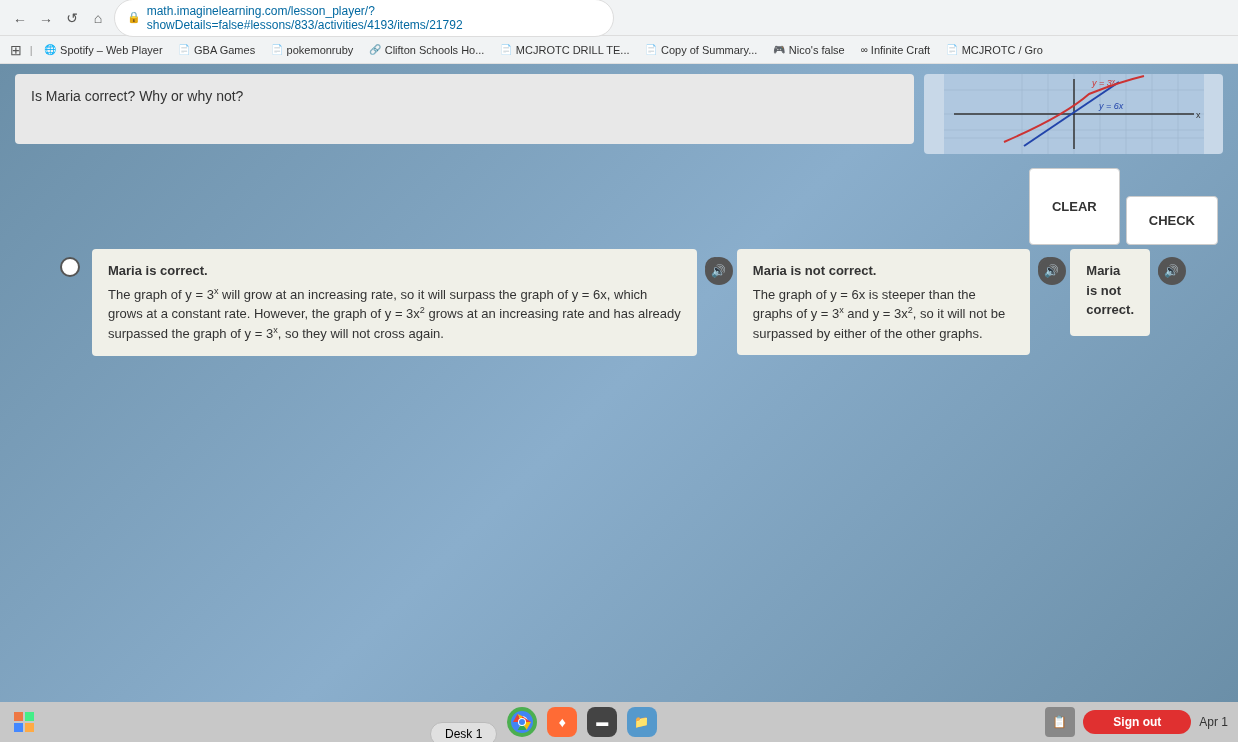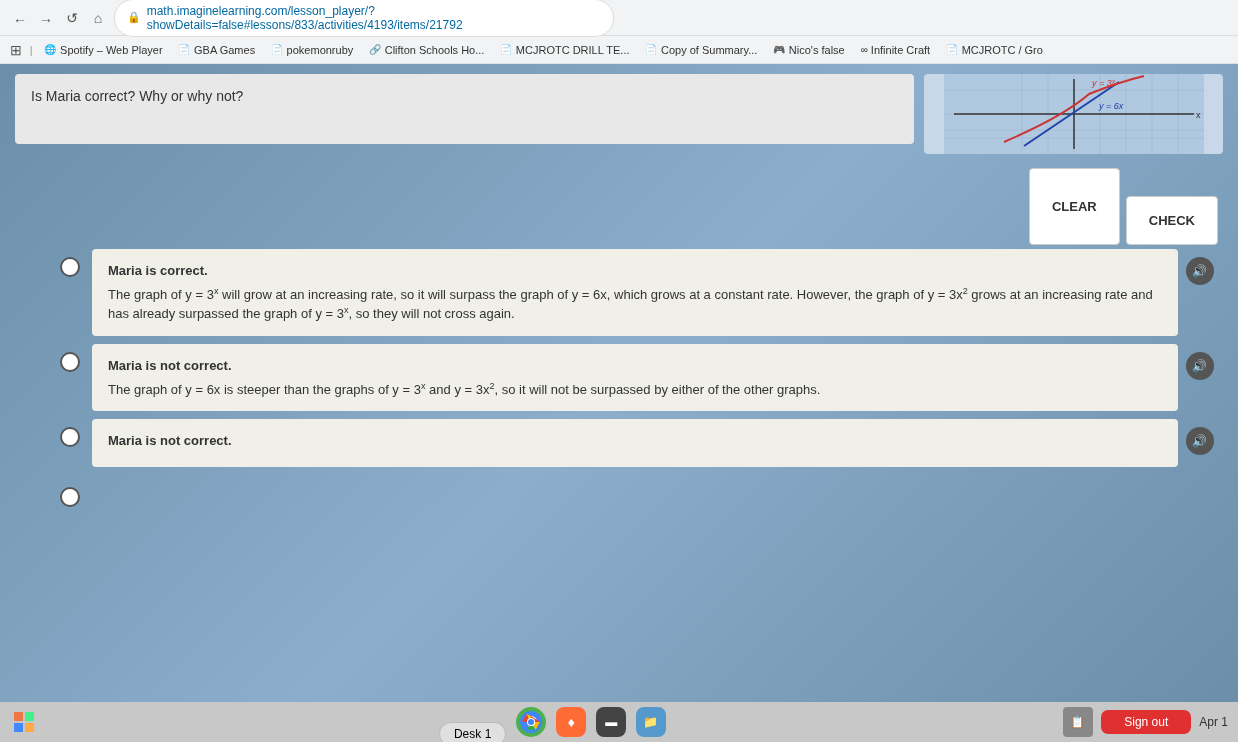--- a/index.html
+++ b/index.html
@@ -132,21 +132,21 @@
       font-weight: bold;
       cursor: pointer;
       color: #333;
       margin-top: 28px;
     }
 
     
     .options-container {
       padding: 0 60px;
       display: flex;
-      flex-direction: column;
+      flex-direction: row;
       gap: 8px;
       flex: 1;
     }
     .option-row {
       display: flex;
       align-items: flex-start;
       gap: 12px;
     }
     .option-radio {
       width: 20px;
@@ -233,24 +233,24 @@
       border-radius: 50%;
       display: flex;
       align-items: center;
       justify-content: center;
       cursor: pointer;
       font-size: 16px;
     }
     .sign-out-btn {
       background: #e03030;
       color: white;
-      border-radius: 7px;
-      padding: 5px 23px;
+      border-radius: 12px;
+      padding: 5px 30px;
       font-size: 12px;
-      font-weight: normal;
+      font-weight: bold;
       cursor: pointer;
       border: none;
     }
     .taskbar-time {
       font-size: 12px;
       color: #333;
     }
     .taskbar-windows-icon {
       width: 28px;
       height: 28px;

